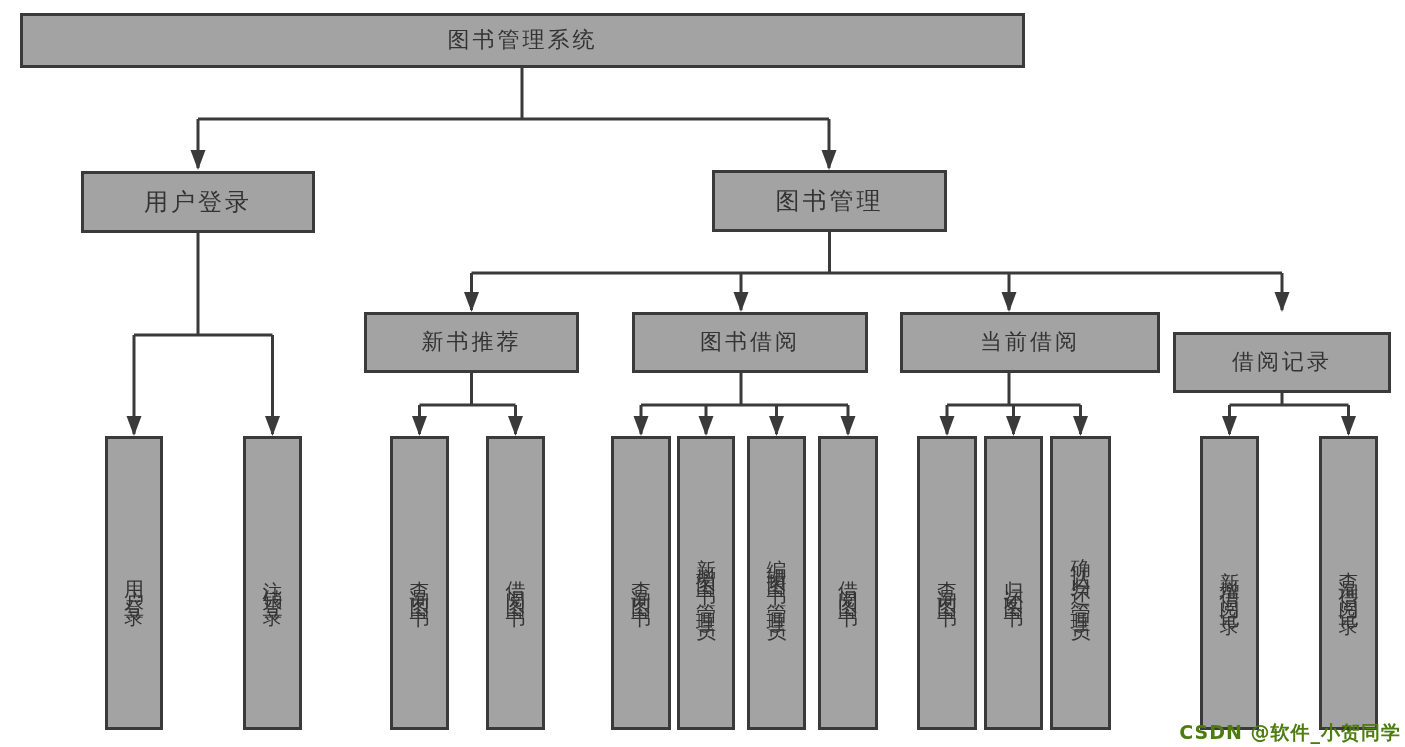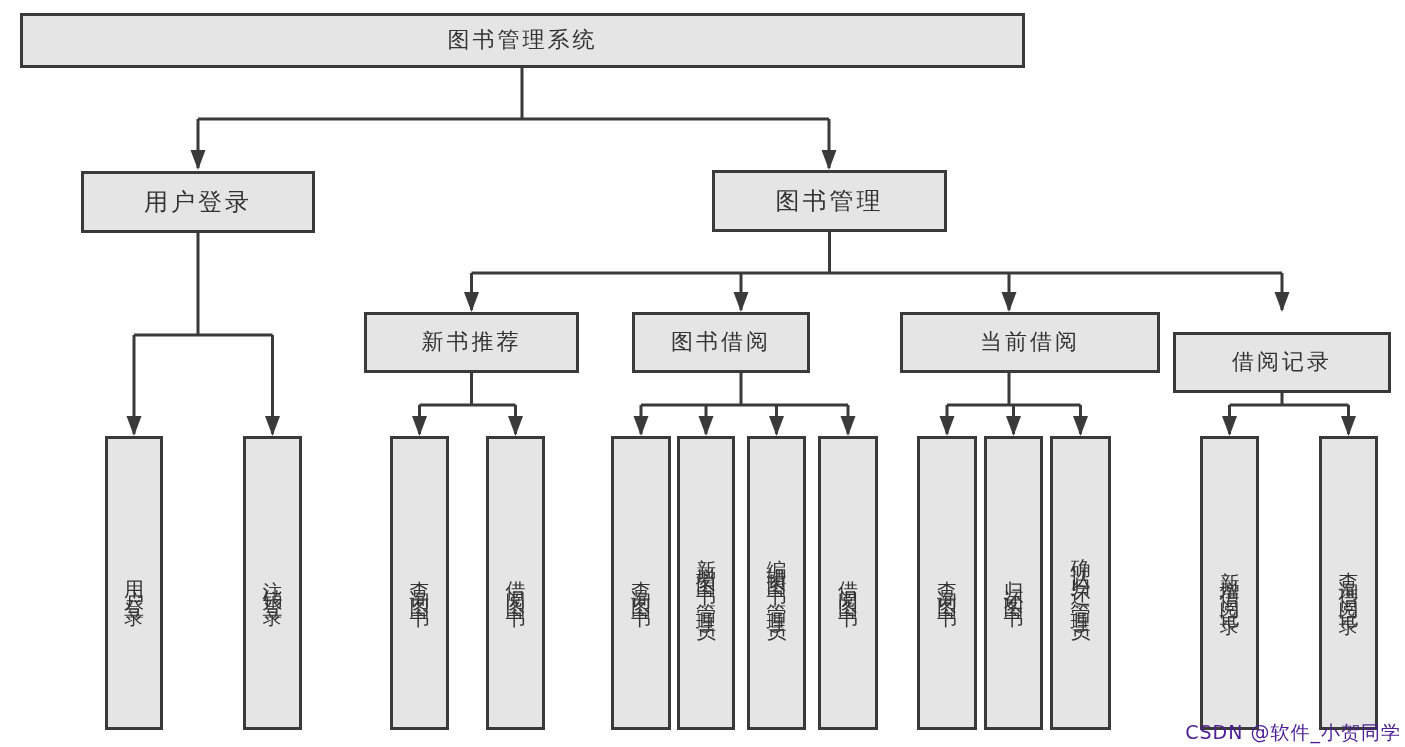--- a/index.html
+++ b/index.html
@@ -8,38 +8,38 @@
   }
   html,body{margin:0;padding:0;}
   body{
     width:1405px;height:747px;position:relative;background:#ffffff;
     font-family:"DejaVu Sans","Liberation Sans",sans-serif;
     color:var(--text);overflow:hidden;
   }
   .canvas{position:absolute;inset:0;}
   svg.wires{position:absolute;left:0;top:0;z-index:1;}
   .node{
-    position:absolute;z-index:2;background:#e5e5e5;
+    position:absolute;z-index:2;background:#a3a3a3;
     border:3px solid var(--line);box-sizing:border-box;
     display:flex;align-items:center;justify-content:center;
     text-align:center;
   }
   .node .h-label{
     letter-spacing:3px;white-space:nowrap;line-height:1.2;
   }
   .root-label{font-size:22px;}
   .lvl2-label{font-size:24px;}
   .lvl3-label{font-size:22px;}
   .leaf .v-label{
     writing-mode:vertical-rl;text-orientation:mixed;
     font-size:20px;letter-spacing:9px;line-height:1.05;
   }
   .watermark{
     position:absolute;right:4px;bottom:1px;z-index:5;
-    font-size:19px;color:#4c1d95;letter-spacing:1px;white-space:nowrap;
+    font-size:19px;color:#4d7c0f;letter-spacing:1px;white-space:nowrap;font-weight:bold;
   }
 </style>
 </head>
 <body>
 
 <div class="canvas">
 
   <svg class="wires" width="1405" height="747" viewBox="0 0 1405 747">
     <g stroke="#3a3a3a" stroke-width="3" fill="none">
       <path d="M522 68 V119 M198 119 H829 M198 119 V168 M829 119 V168"></path>
@@ -80,21 +80,21 @@
   <div class="node" style="left:81px;top:171px;width:234px;height:62px;">
     <span class="h-label lvl2-label">用户登录</span>
   </div>
   <div class="node" style="left:712px;top:170px;width:235px;height:62px;align-items:center;">
     <span class="h-label lvl2-label">图书管理</span>
   </div>
 
   <div class="node" style="left:364px;top:312px;width:215px;height:61px;">
     <span class="h-label lvl3-label">新书推荐</span>
   </div>
-  <div class="node" style="left:632px;top:312px;width:178px;height:61px;">
+  <div class="node" style="left:632px;top:312px;width:236px;height:61px;">
     <span class="h-label lvl3-label">图书借阅</span>
   </div>
   <div class="node" style="left:900px;top:312px;width:260px;height:61px;">
     <span class="h-label lvl3-label">当前借阅</span>
   </div>
   <div class="node" style="left:1173px;top:312px;width:218px;height:61px;margin-top:20px;">
     <span class="h-label lvl3-label">借阅记录</span>
   </div>
 
   <div class="node leaf" style="left:105px;top:436px;width:58px;height:294px;">

